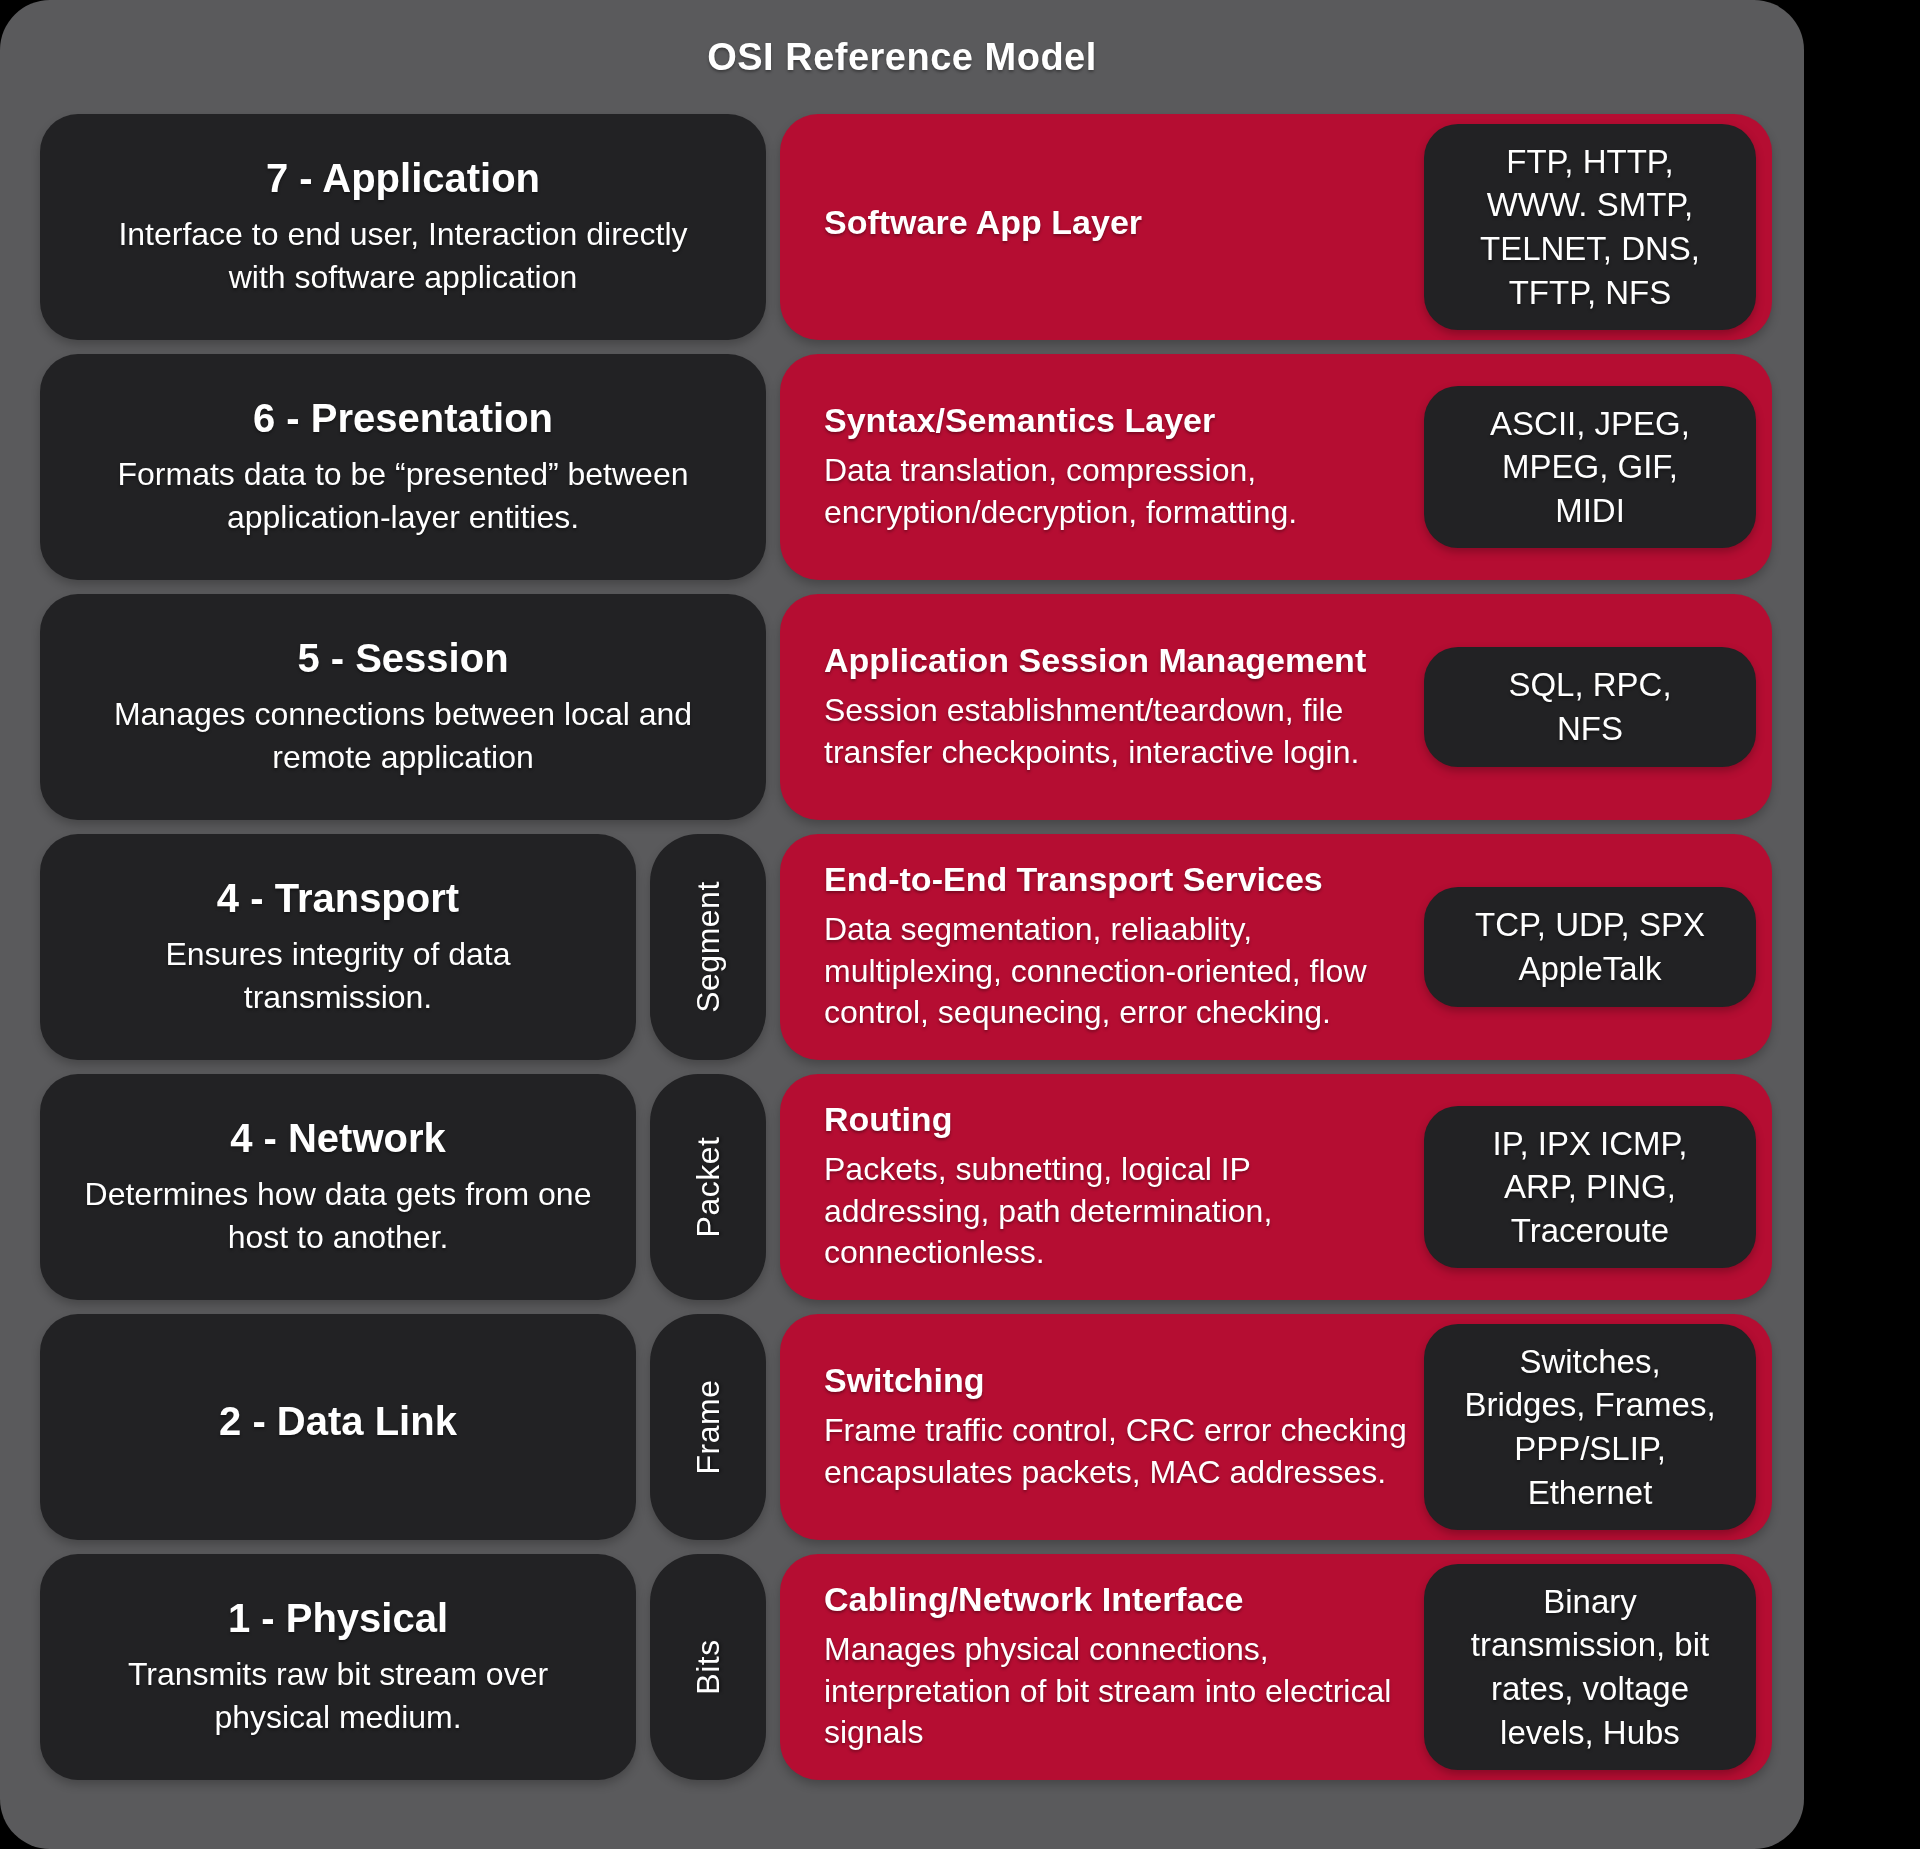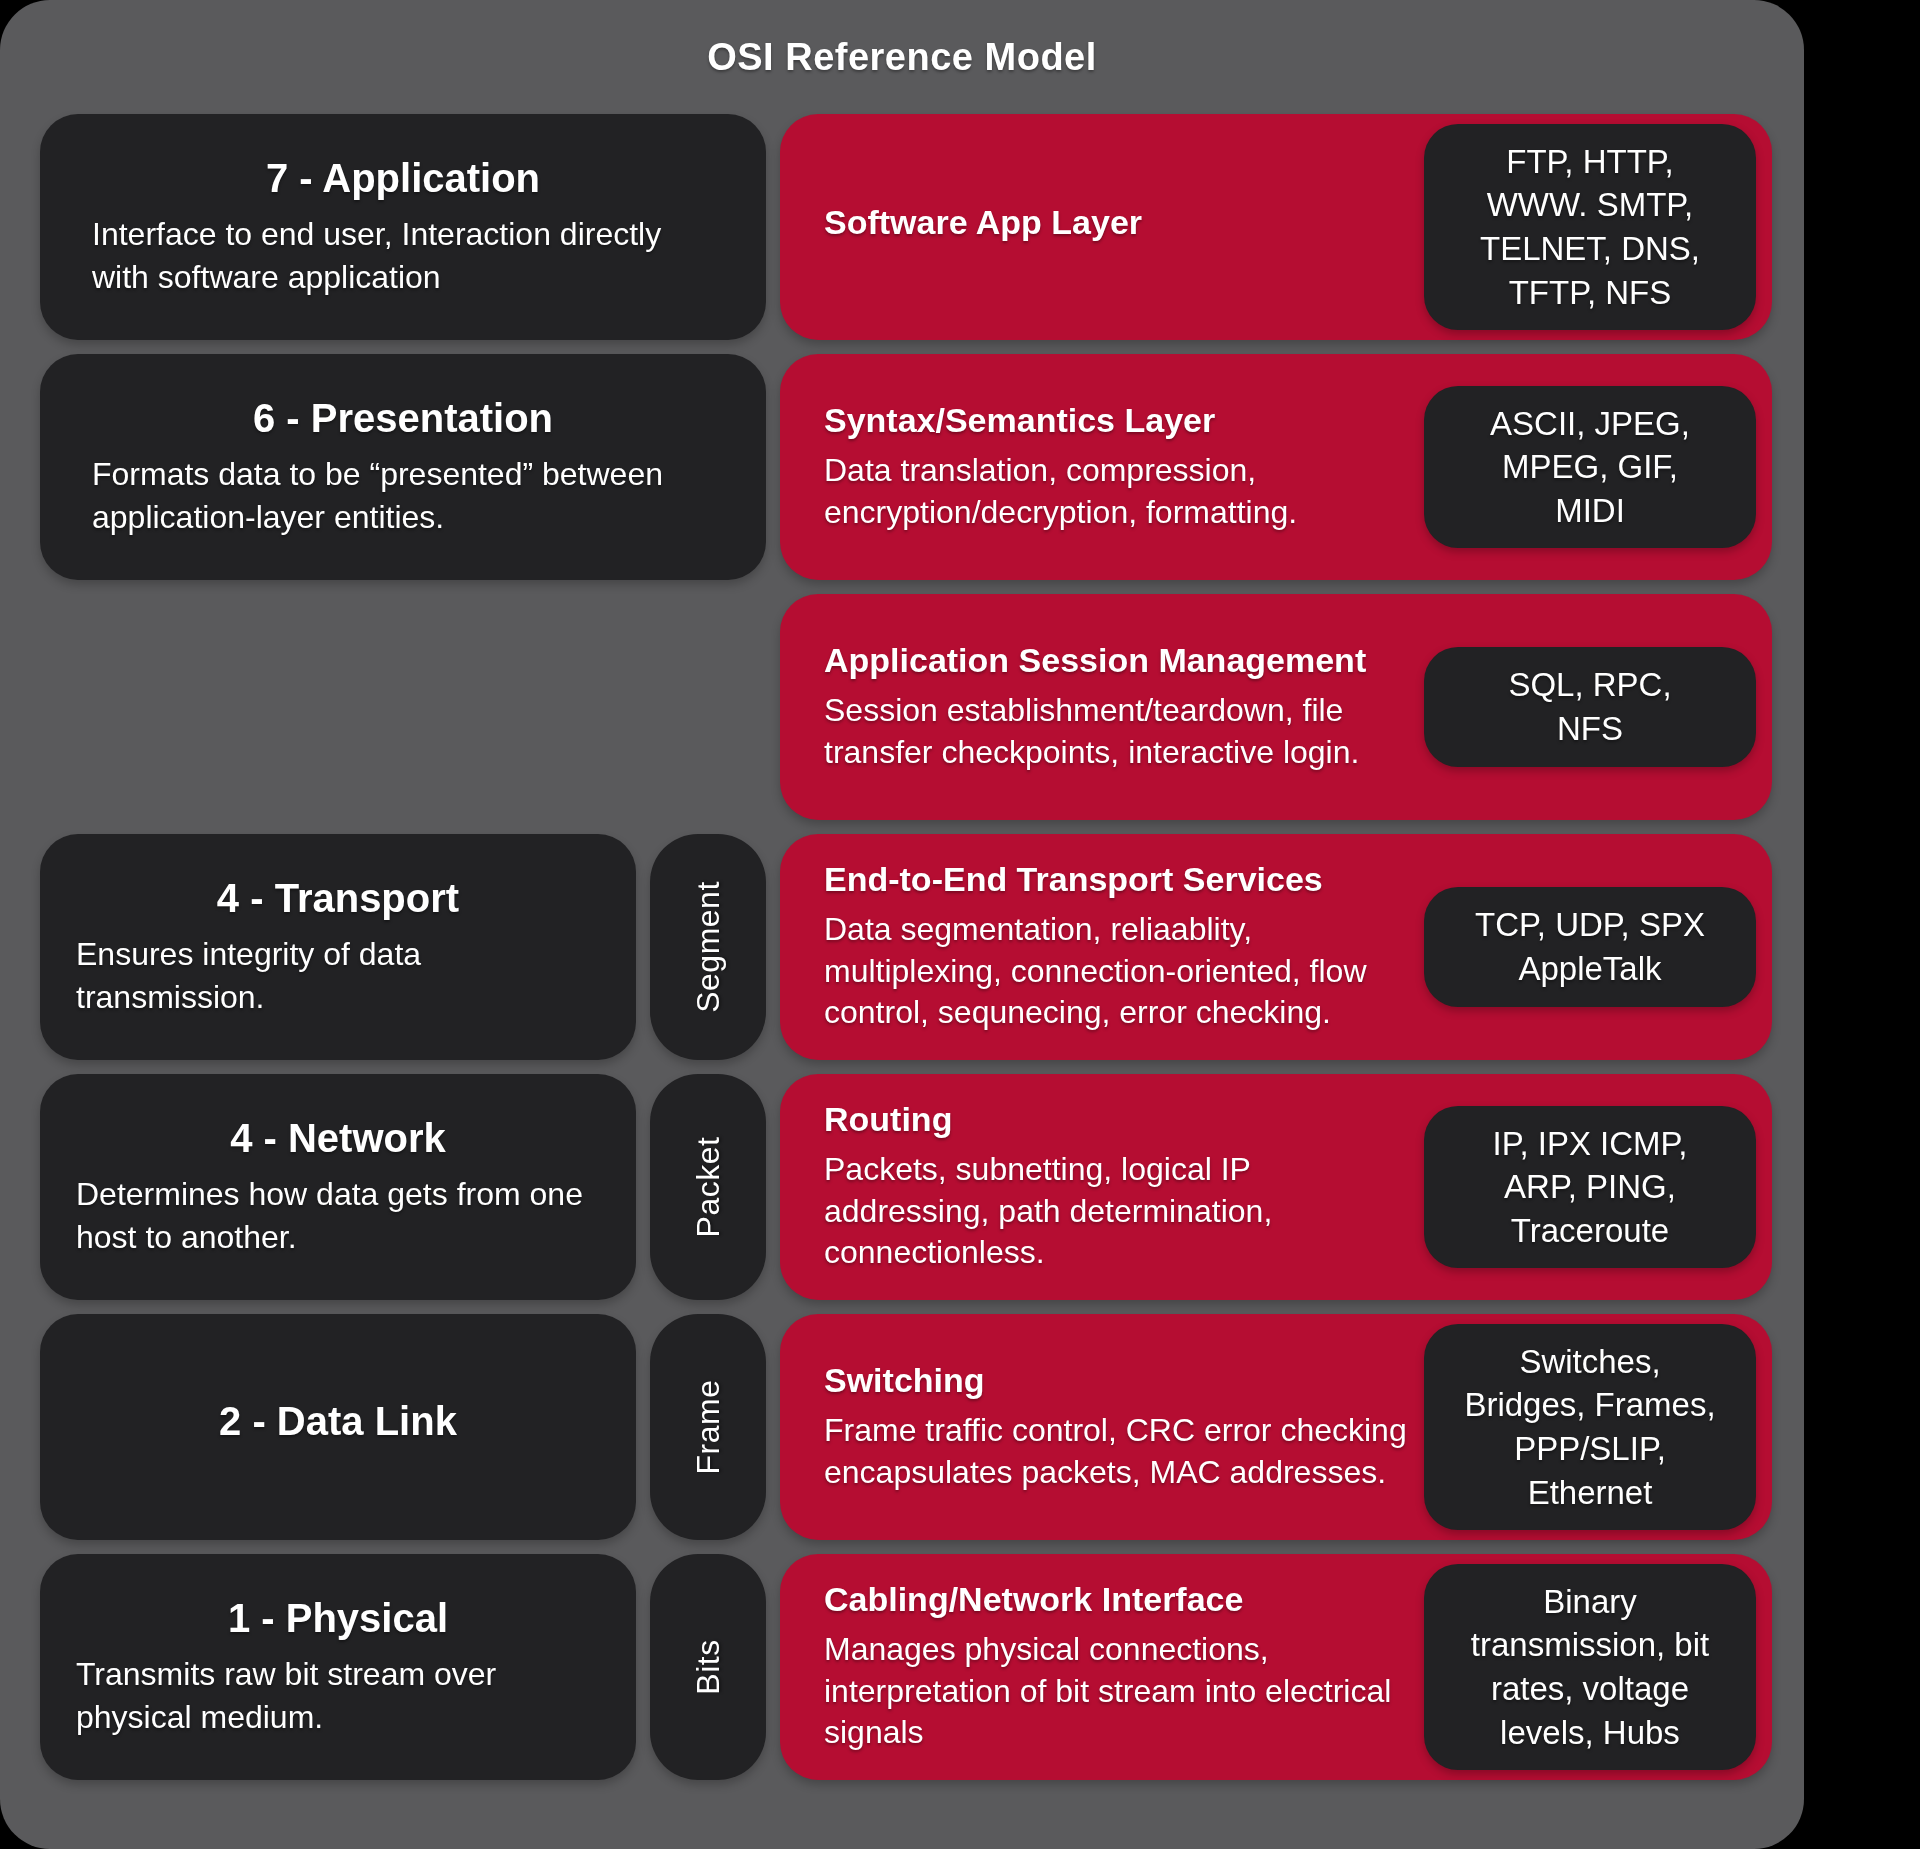--- a/index.html
+++ b/index.html
@@ -38,21 +38,21 @@
     column-gap: 14px;
     height: 226px;
   }
   .layer-box {
     background: #222224;
     border-radius: 38px;
     display: flex;
     flex-direction: column;
     justify-content: center;
     align-items: center;
-    text-align: left;
+    text-align: center;
     padding: 0 36px;
     box-sizing: border-box;
     box-shadow: 0 5px 10px rgba(0,0,0,0.22);
   }
   .row.no-pdu .layer-box { grid-column: 1 / 3; padding: 0 52px; }
   .row.has-pdu .layer-box { grid-column: 1 / 2; }
   .layer-name {
     font-size: 40px;
     font-weight: bold;
     margin-bottom: 12px;
@@ -169,20 +169,24 @@
         </div>
         <div class="protocol-box">
           <div class="protocol-text">ASCII, JPEG,
 MPEG, GIF,
 MIDI</div>
         </div>
       </div>
     </div>
 
     <div class="row no-pdu">
+      <div class="layer-box">
+        <div class="layer-name">5 - Session</div>
+        <div class="layer-desc">Manages connections between local and remote application</div>
+      </div>
       <div class="function-box">
         <div class="fn-text">
           <div class="fn-title">Application Session Management</div>
           <div class="fn-desc">Session establishment/teardown, file transfer checkpoints, interactive login.</div>
         </div>
         <div class="protocol-box">
           <div class="protocol-text">SQL, RPC,
 NFS</div>
         </div>
       </div>

